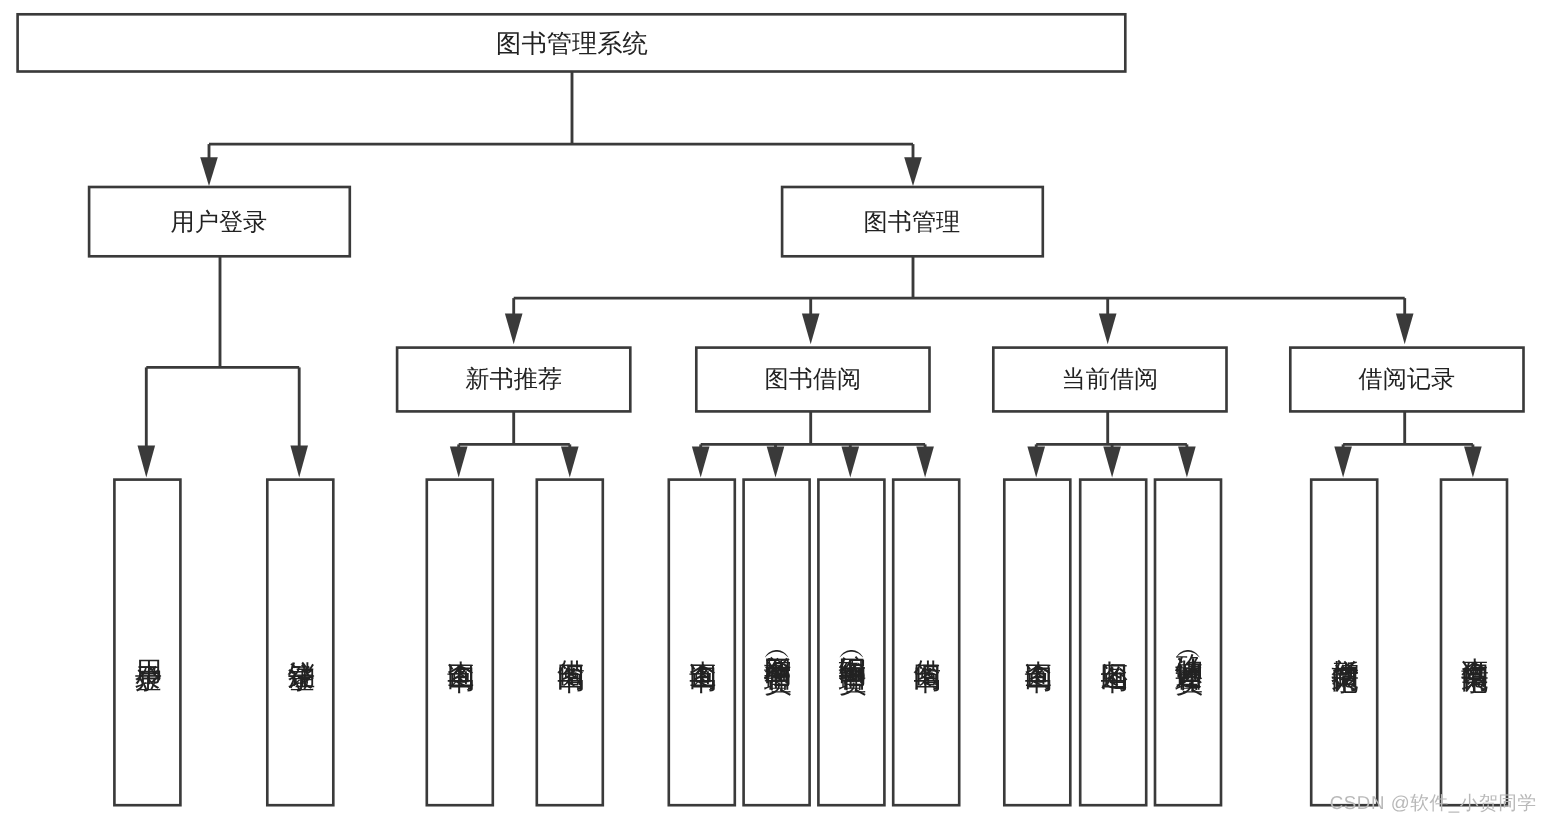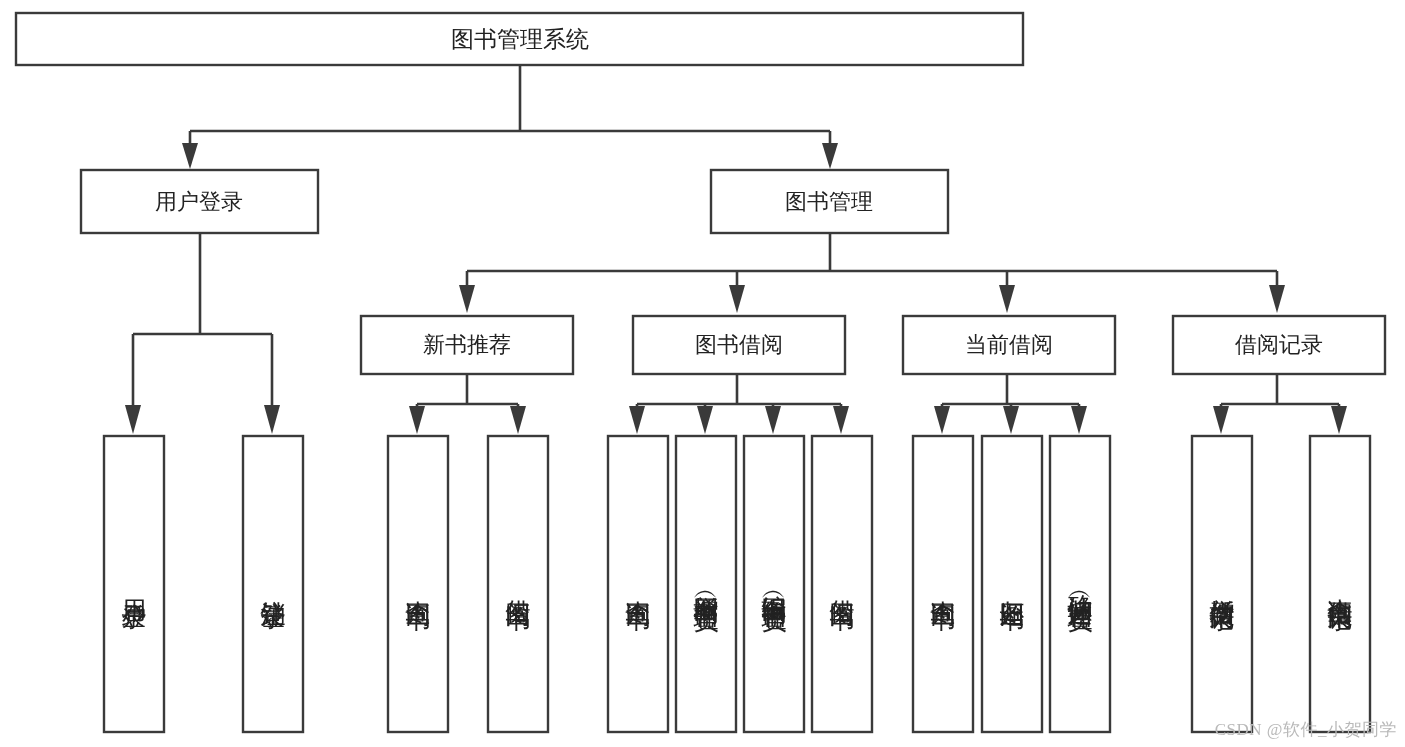--- a/index.html
+++ b/index.html
@@ -67,21 +67,21 @@
     display: flex;
     align-items: center;
     justify-content: center;
     white-space: nowrap;
     pointer-events: none;
   }
   .watermark {
     position: absolute;
     right: 8px;
     bottom: 6px;
-    font-family: Liberation Serif, serif;
+    font-family: Liberation Sans, sans-serif;
     font-size: 17px;
     color: #b9b9b9;
     letter-spacing: 0.5px;
     white-space: nowrap;
   }
 </style>
 </head>
 <body>
 
 <div id="diagram-root">

